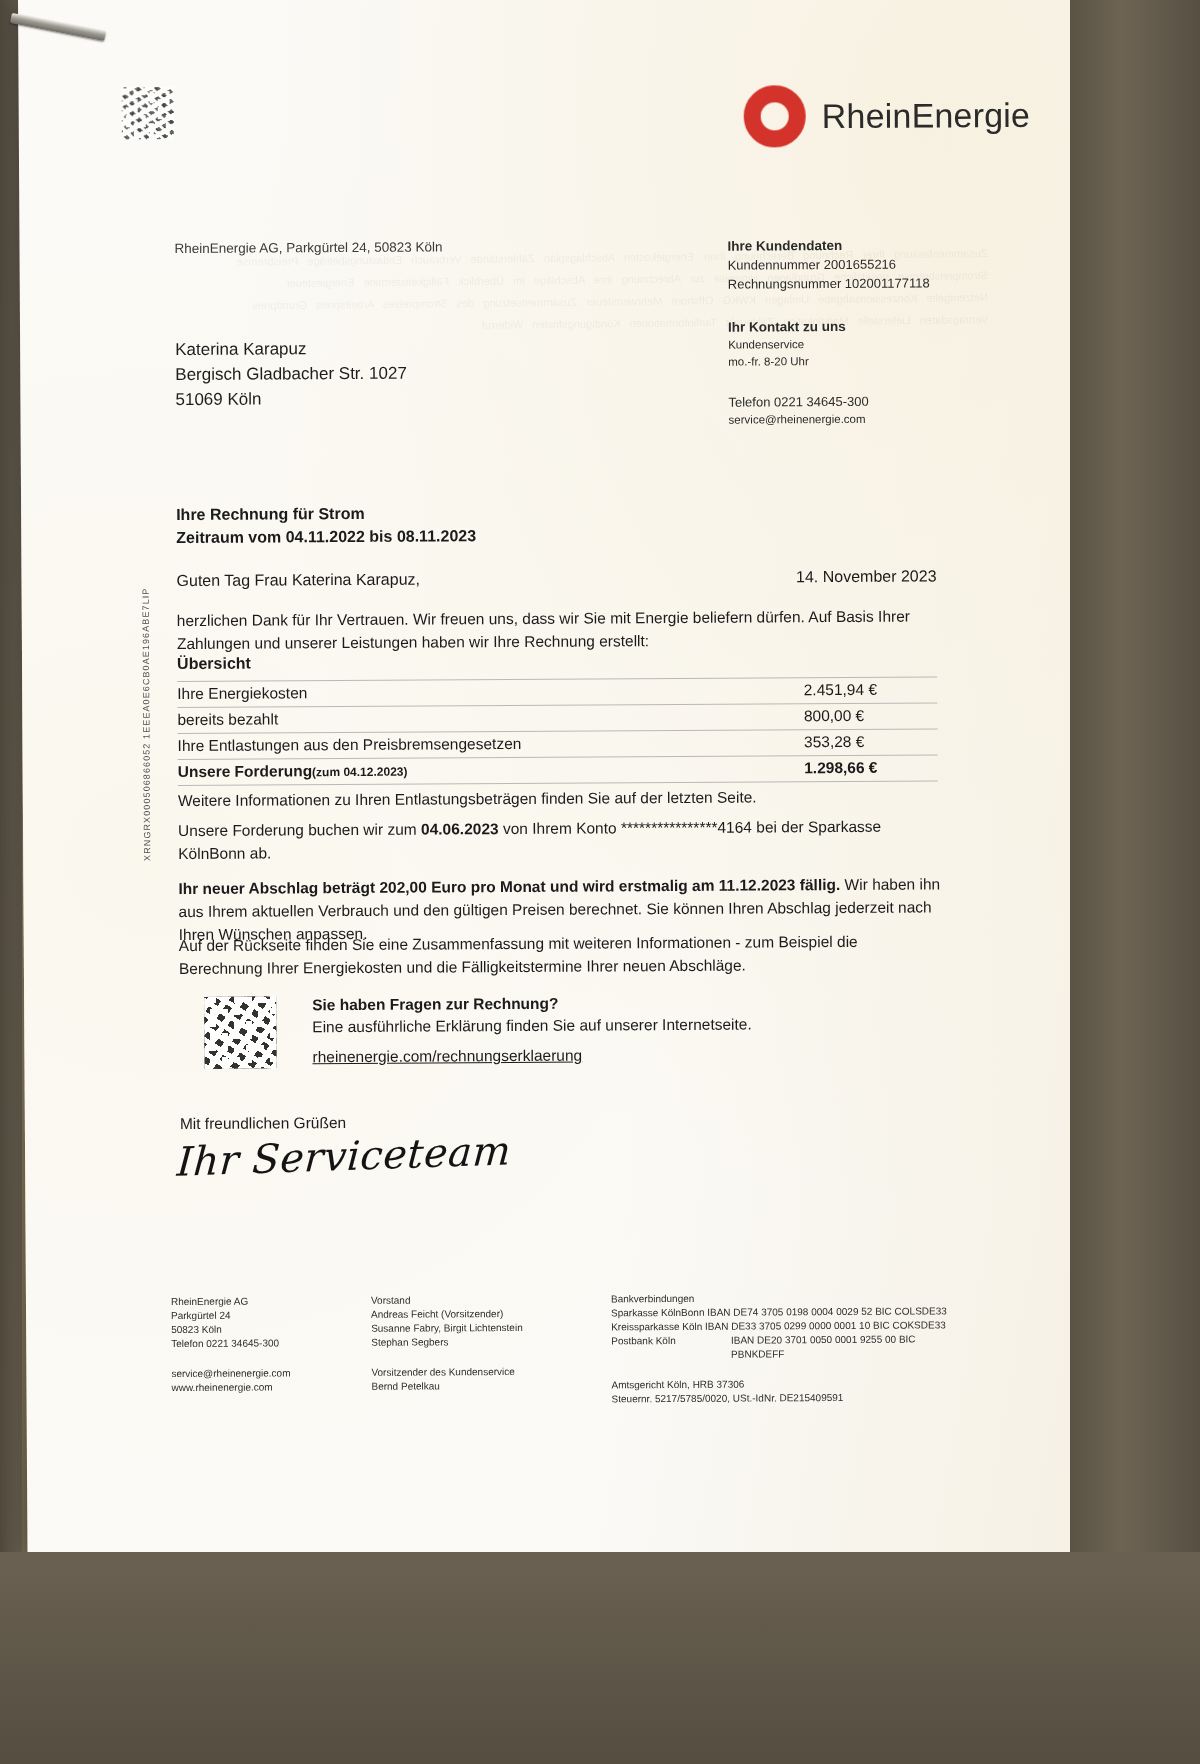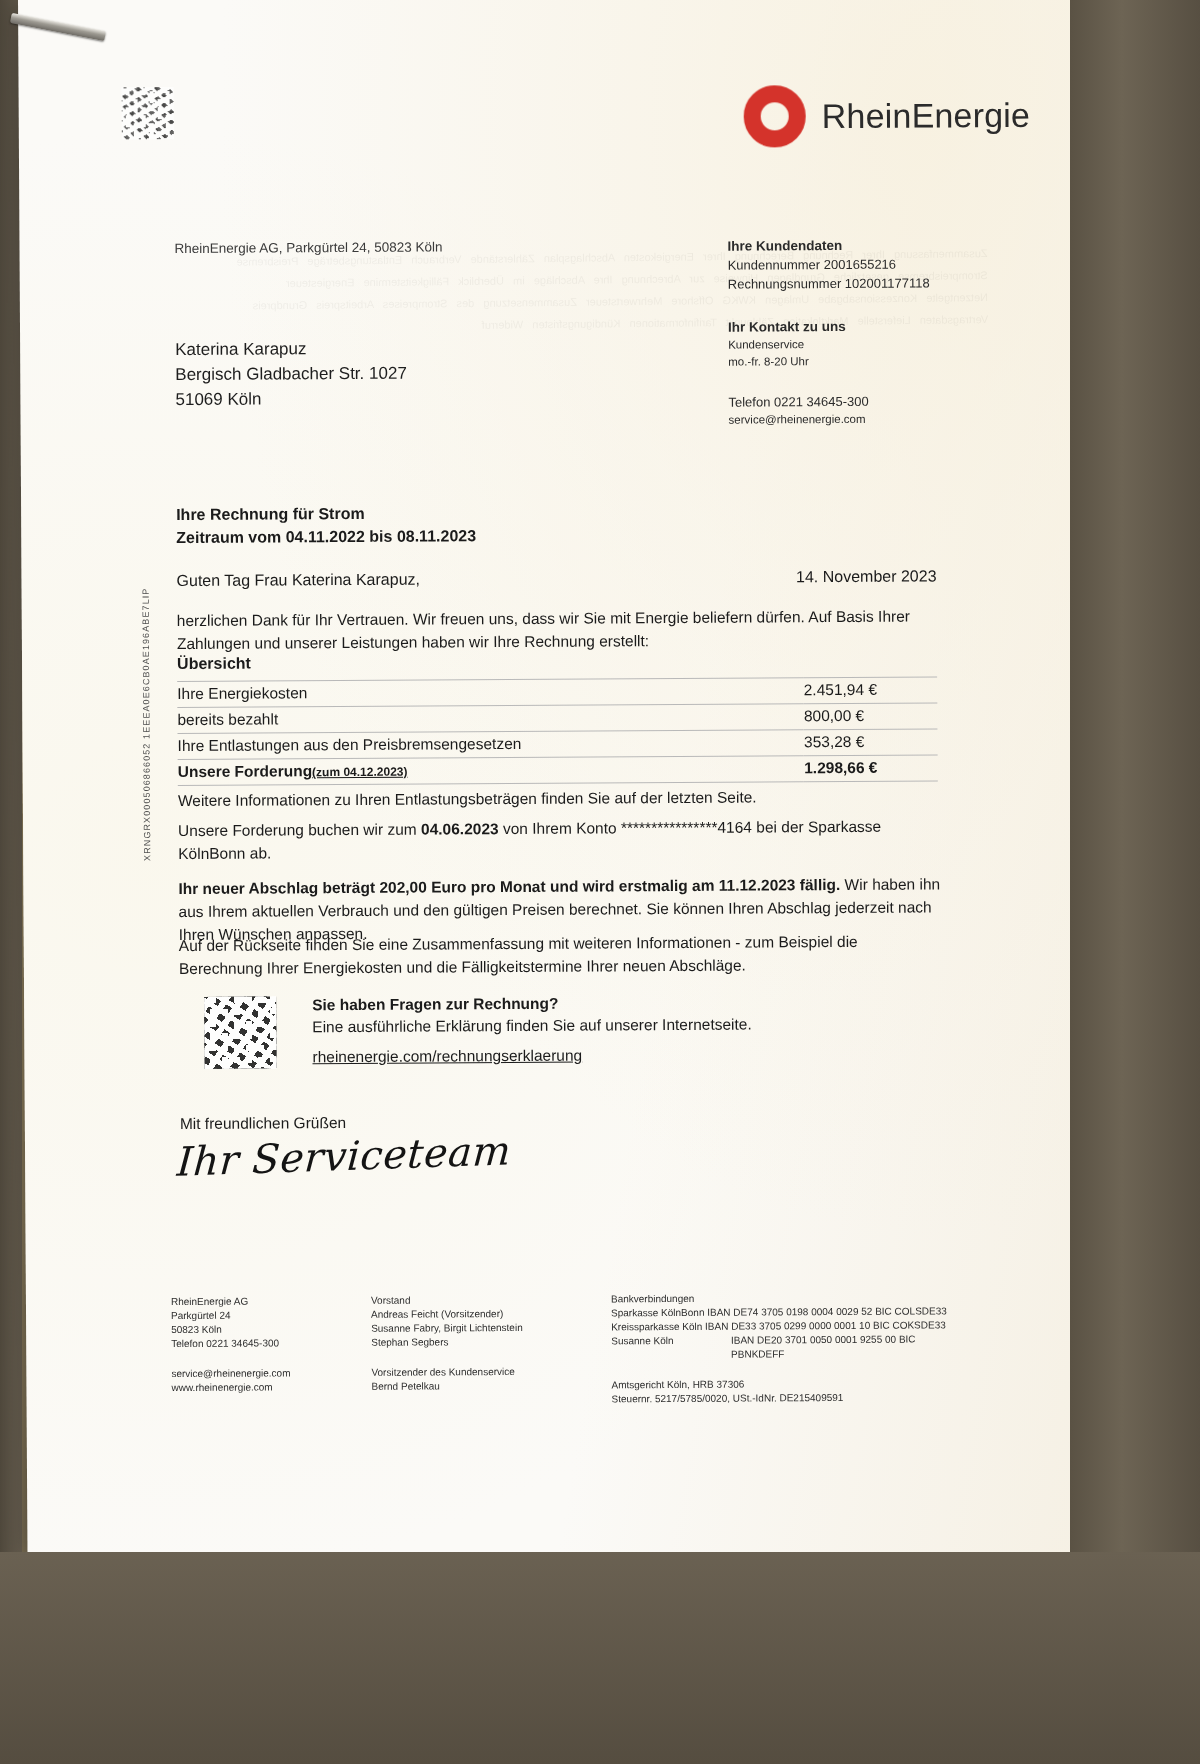--- a/index.html
+++ b/index.html
@@ -184,21 +184,21 @@
     font-size: 15.5px;
   }
   #ovtable td {
     border-top: 1px solid #b9b9b9;
     padding: 3px 0 4px 0;
     vertical-align: bottom;
   }
   #ovtable tr:last-child td { border-bottom: 1px solid #b9b9b9; }
   #ovtable td.amt { white-space: nowrap; }
   #ovtable tr.total td { font-weight: bold; }
-  #ovtable .subnote { font-size: 12px; font-weight: bold; text-decoration: underline; }
+  #ovtable .subnote { font-size: 12px; font-weight: bold; }
 
   
   .para { left: 155px; width: 765px; font-size: 15.5px; line-height: 23px; }
   .para b { font-weight: bold; }
 
   
   #qr {
     left: 180px; top: 998px; width: 72px; height: 72px;
     background: #fff;
     background-image:
@@ -365,21 +365,21 @@
           <div>Stephan Segbers</div>
           <div class="blk2"><b>Vorsitzender des Kundenservice</b></div>
           <div>Bernd Petelkau</div>
         </div>
 
         <div class="c3">
           <div><b>Bankverbindungen</b></div>
           <div>Sparkasse KölnBonn IBAN DE74 3705 0198 0004 0029 52 BIC COLSDE33</div>
           <div>Kreissparkasse Köln IBAN DE33 3705 0299 0000 0001 10 BIC COKSDE33</div>
           <div class="bank-row">
-            <div class="bk-l">Susanne Köln</div>
+            <div class="bk-l">Postbank Köln</div>
             <div>IBAN DE20 3701 0050 0001 9255 00 BIC PBNKDEFF</div>
           </div>
           <div class="blk2">Amtsgericht Köln, HRB 37306</div>
           <div>Steuernr. 5217/5785/0020, USt.-IdNr. DE215409591</div>
         </div>
       </div>
     </div>
 
   </div>
 </div>

